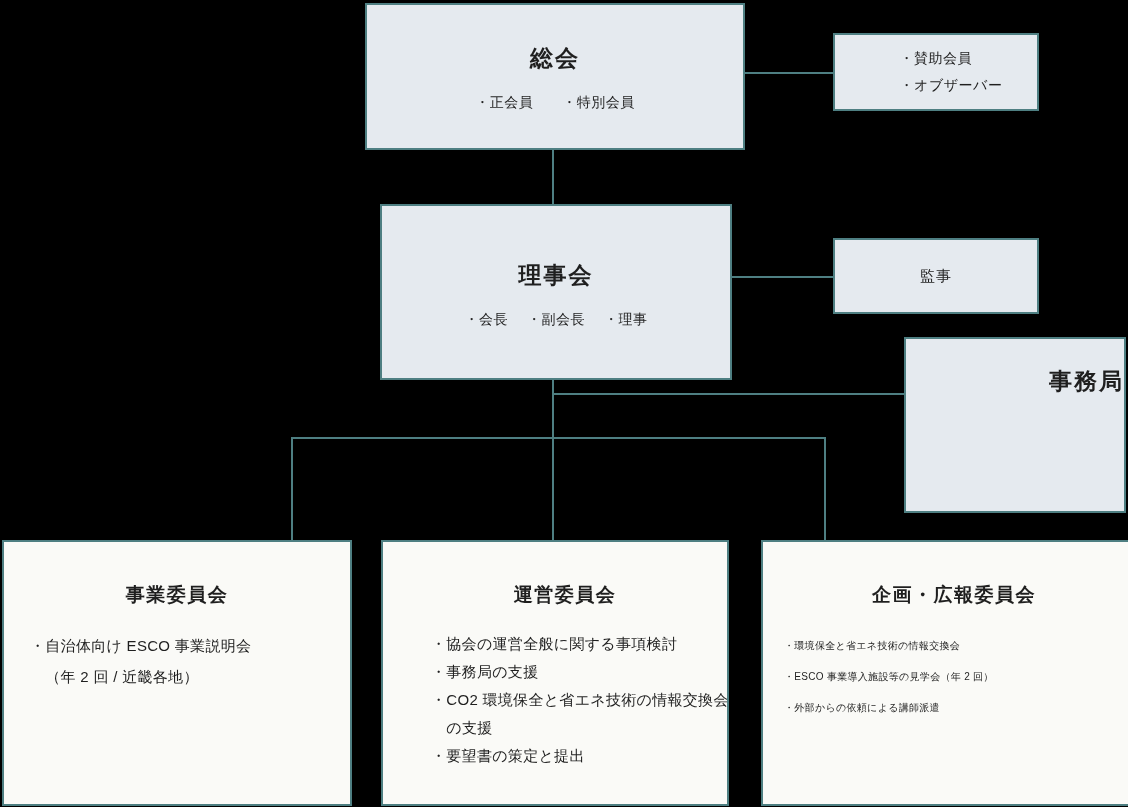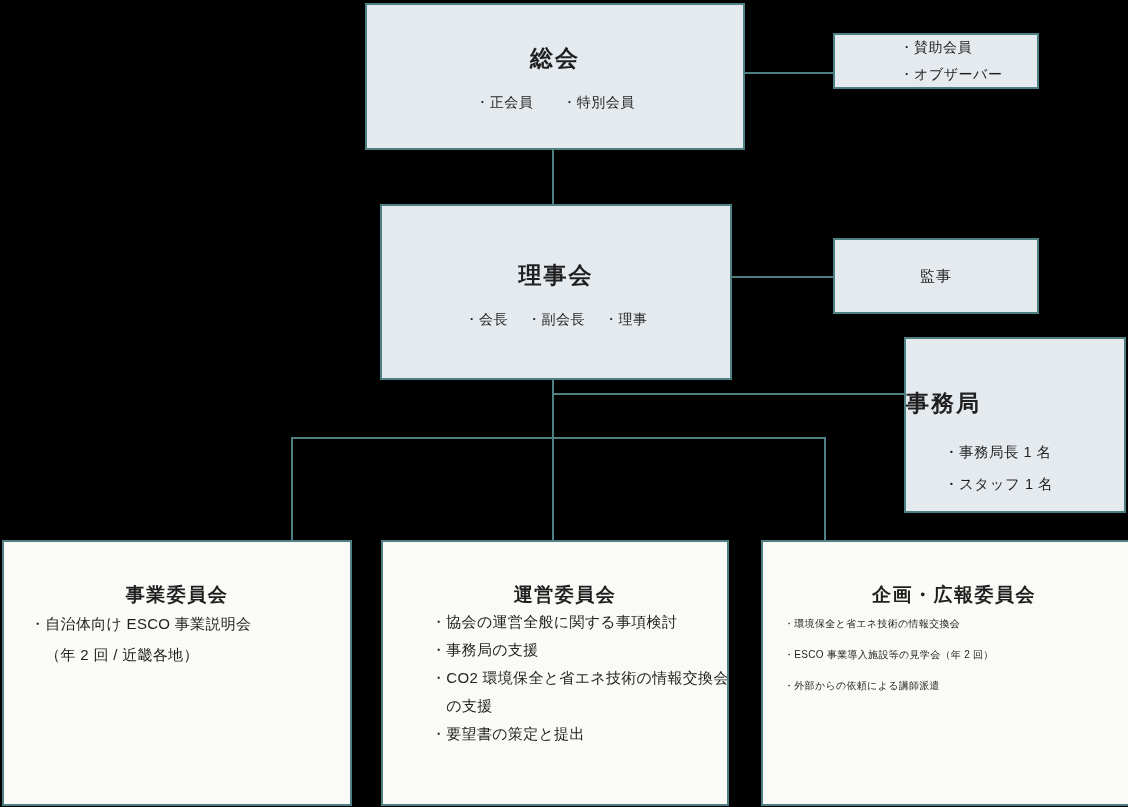--- a/index.html
+++ b/index.html
@@ -33,35 +33,35 @@
     display:flex;flex-direction:column;align-items:center;justify-content:center;row-gap:20px;padding-top:2px;font-family:Liberation Mono, monospace;}
   .big-title{font-size:23px;font-weight:700;letter-spacing:2px;white-space:nowrap;}
   .members-line{font-size:14px;letter-spacing:.5px;white-space:pre;}
 
   
   .board{left:380px;top:204px;width:352px;height:176px;
     display:flex;flex-direction:column;align-items:center;justify-content:center;row-gap:20px;padding-top:4px;}
 
   
   .side-box{left:833px;width:206px;display:flex;align-items:center;justify-content:center;}
-  .side-box--assoc{top:33px;height:56px;padding-left:30px;}
+  .side-box--assoc{top:33px;height:78px;padding-left:30px;}
   .side-box--audit{top:238px;height:76px;font-size:15px;letter-spacing:1px;}
   .side-lines{display:flex;flex-direction:column;row-gap:9px;font-size:14px;letter-spacing:.5px;}
   .side-lines>div{white-space:nowrap;}
 
   
   .secretariat{left:904px;top:337px;width:222px;height:176px;padding-top:27px;}
-  .secretariat .big-title{display:block;text-align:left;margin-top:22px;}
+  .secretariat .big-title{display:block;text-align:right;}
   .secretariat-lines{margin:24px 0 0 38px;display:flex;flex-direction:column;row-gap:13px;font-size:14.5px;letter-spacing:.5px;}
   .secretariat-lines>div{white-space:nowrap;}
 
   
   .committee{top:540px;height:266px;padding-top:40px;}
   .committee-title{text-align:center;font-size:19px;font-weight:700;letter-spacing:1.5px;white-space:nowrap;}
-  .committee-bullets{padding:0 12px 0 26px;font-size:15px;line-height:31px;letter-spacing:.3px;}
+  .committee-bullets{margin-top:22px;padding:0 12px 0 26px;font-size:15px;line-height:31px;letter-spacing:.3px;}
   .committee-bullets>div{white-space:nowrap;}
   .committee--business{left:2px;width:350px;}
   .committee--operations{left:381px;width:348px;padding-left:20px;}
   .committee--operations .committee-bullets{line-height:28px;padding-left:28px;}
   .committee--planning{left:761px;width:386px;}
   .committee--planning .committee-bullets{padding-left:21px;font-size:10px;}
 </style>
 </head>
 <body>
 
@@ -92,24 +92,20 @@
     <div class="big-title">理事会</div>
     <div class="members-line">・会長　 ・副会長　 ・理事</div>
   </div>
 
   <div class="box side-box side-box--audit">
     <div>監事</div>
   </div>
 
   <div class="box secretariat">
     <div class="big-title">事務局</div>
-    <div class="secretariat-lines">
-        <div>・事務局長 1 名</div>
-        <div>・スタッフ 1 名</div>
-      </div>
   </div>
 
   <div class="box box--white committee committee--business">
     <div class="committee-title">事業委員会</div>
     <div class="committee-bullets">
         <div>・自治体向け ESCO 事業説明会</div>
         <div>　（年 2 回 / 近畿各地）</div>
       </div>
   </div>
 

